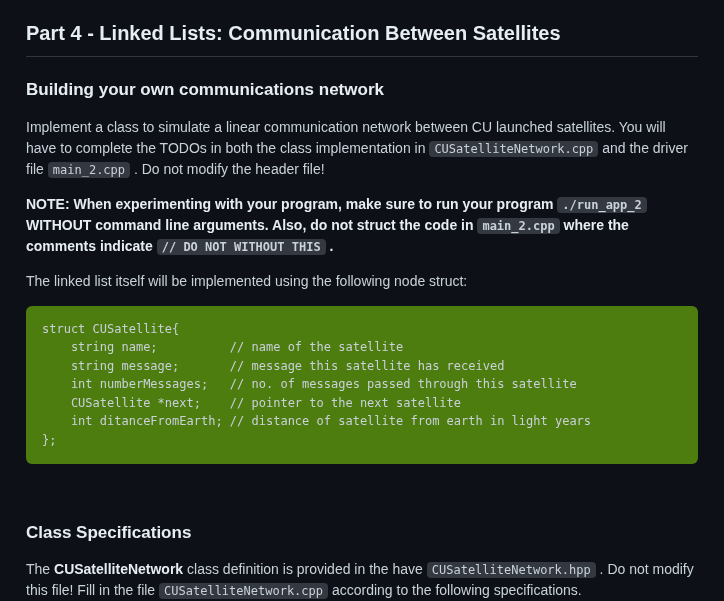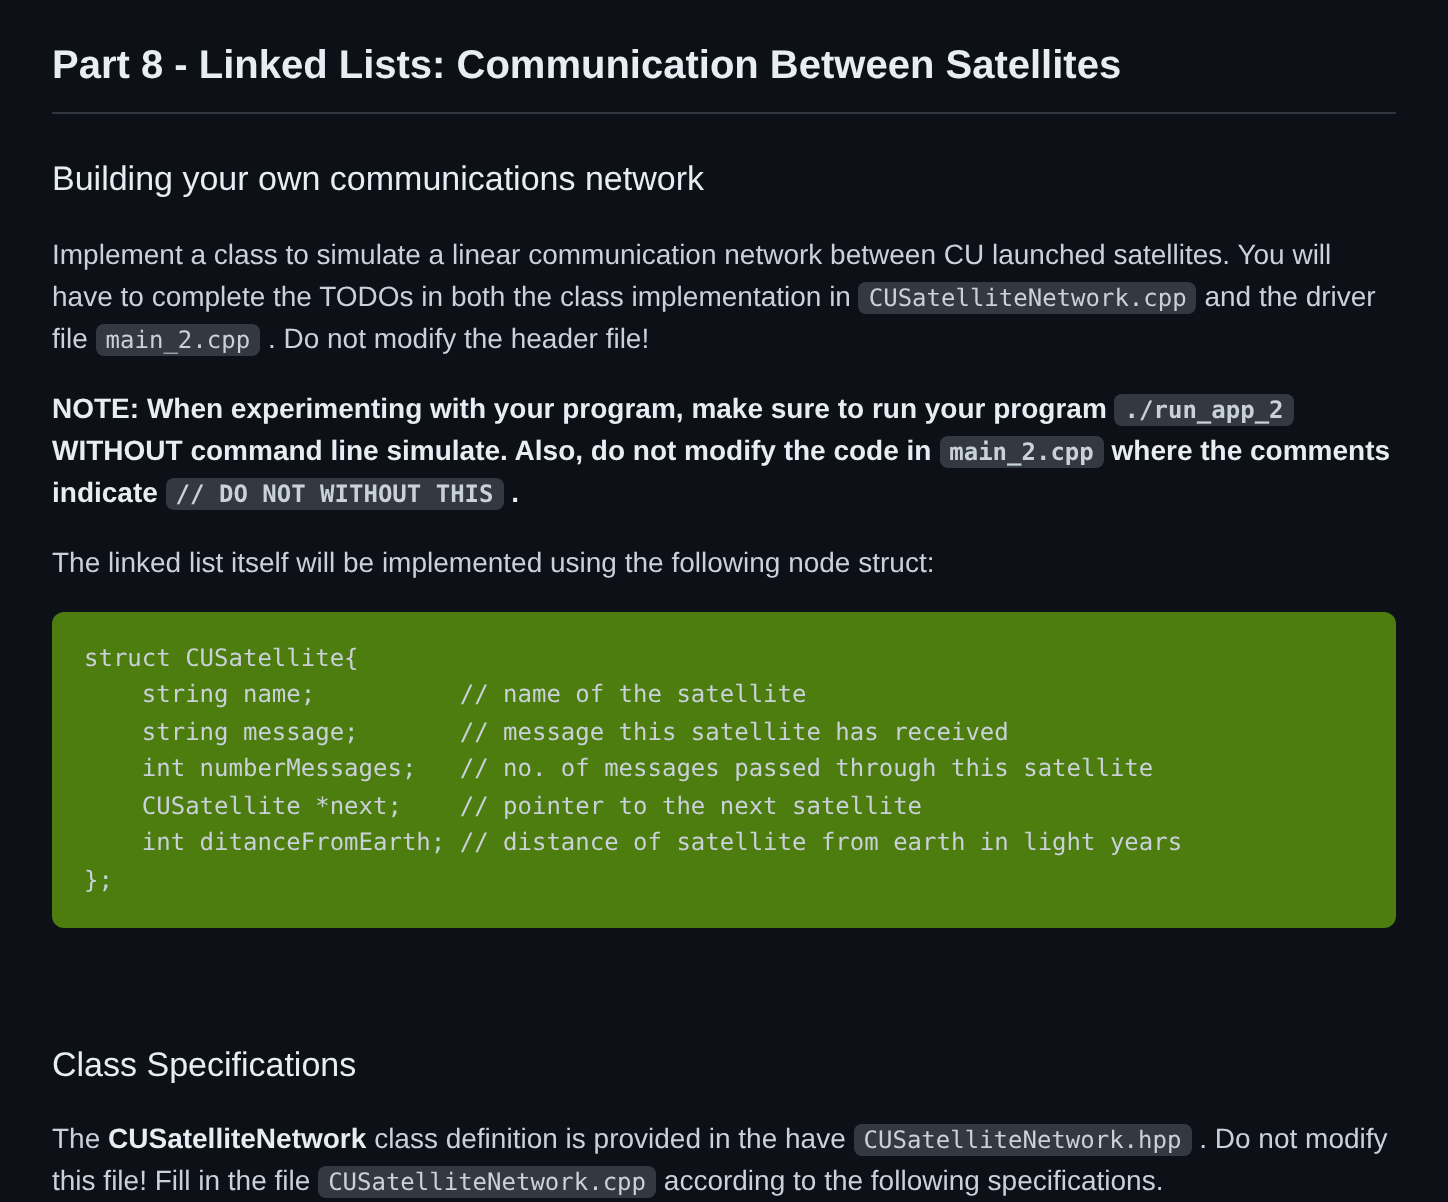--- a/index.html
+++ b/index.html
@@ -15,21 +15,21 @@
   h2 {
     font-size: 20px;
     font-weight: 600;
     color: #e6edf3;
     padding-bottom: 8px;
     border-bottom: 1px solid #30363d;
     margin-bottom: 16px;
   }
   h3 {
     font-size: 17px;
-    font-weight: 400;
+    font-weight: 700;
     color: #e6edf3;
     margin-top: 20px;
     margin-bottom: 14px;
   }
   p {
     margin-bottom: 14px;
     color: #c9d1d9;
   }
   strong { font-weight: 600; color: #e6edf3; }
   code.inline {
@@ -51,37 +51,37 @@
     line-height: 1.55;
     overflow-x: auto;
     margin-bottom: 22px;
     white-space: pre;
   }
   .spacer { height: 14px; }
 </style>
 </head>
 <body>
 
-<h2>Part 8 - Linked Lists: Communication Between Satellites</h2>
+<h2>Part 4 - Linked Lists: Communication Between Satellites</h2>
 
 <h3>Building your own communications network</h3>
 
 <p>
   <span>Implement a class to simulate a linear communication network between CU launched satellites. You will have to complete the TODOs in both the class implementation in </span>
   <code class="inline">CUSatelliteNetwork.cpp</code>
   <span> and the driver file </span>
   <code class="inline">main_2.cpp</code>
   <span> . Do not modify the header file!</span>
 </p>
 
 <p>
   <strong>
     <span>NOTE: When experimenting with your program, make sure to run your program </span>
     <code class="inline">./run_app_2</code>
-    <span> WITHOUT command line simulate. Also, do not modify the code in </span>
+    <span> WITHOUT command line arguments. Also, do not struct the code in </span>
     <code class="inline">main_2.cpp</code>
     <span> where the comments indicate </span>
     <code class="inline">// DO NOT WITHOUT THIS</code>
     <span> .</span>
   </strong>
 </p>
 
 <p>The linked list itself will be implemented using the following node struct:</p>
 
 <pre class="codeblock">struct CUSatellite{

